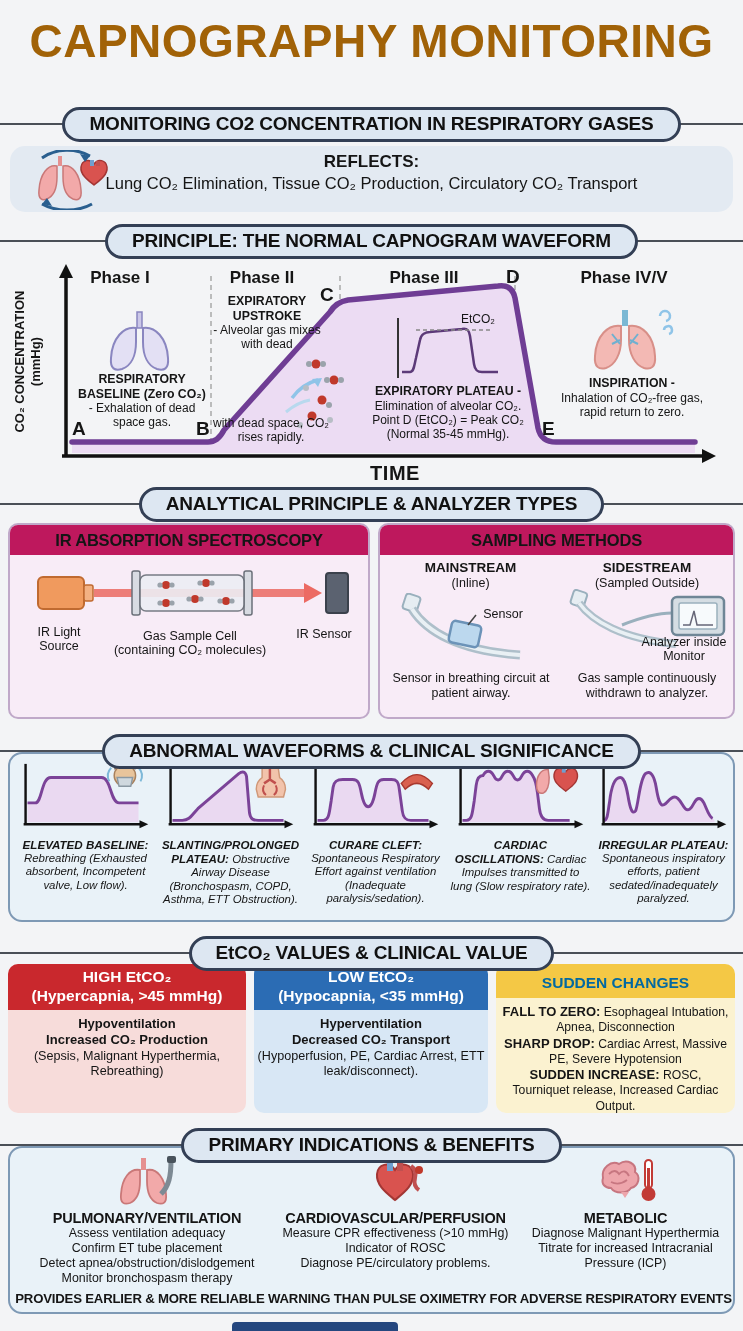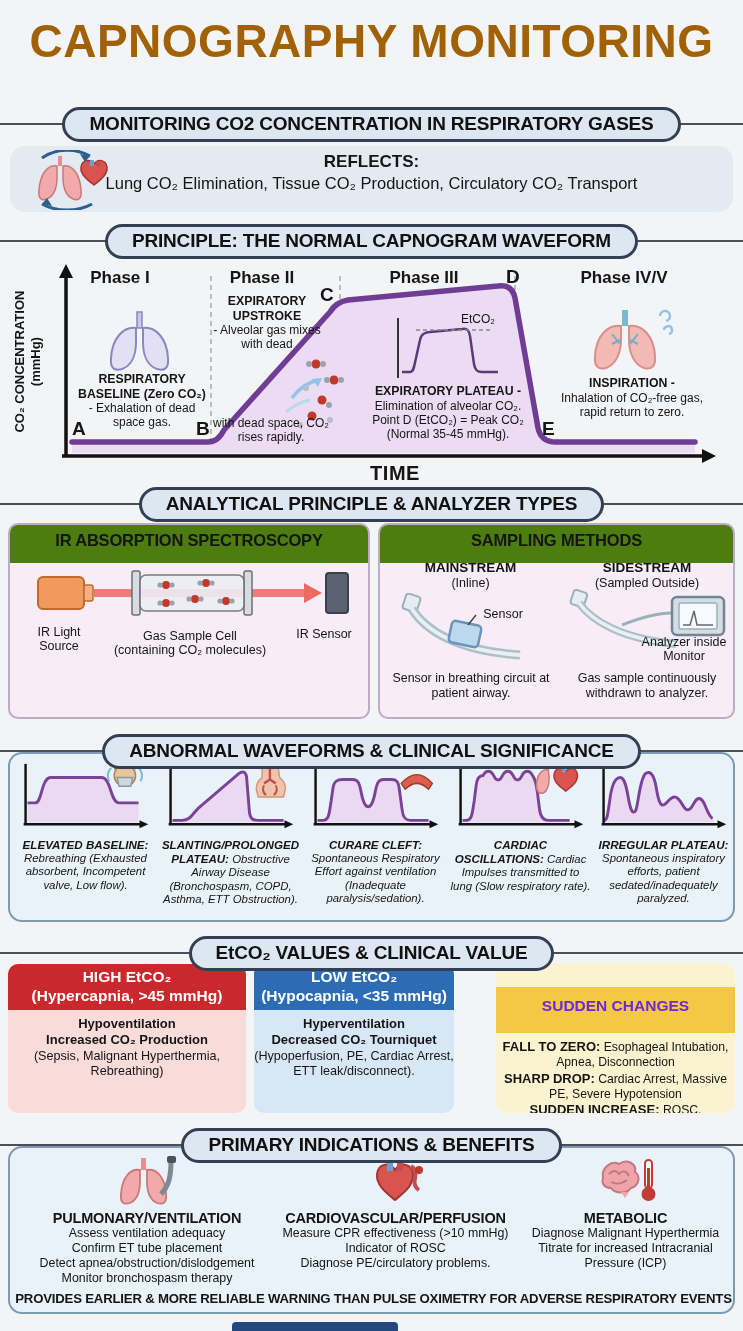--- a/index.html
+++ b/index.html
@@ -29,21 +29,21 @@
   .ylab{left:-72px;top:86px;width:200px;transform:rotate(-90deg);text-align:center;
     font-weight:bold;font-size:13px;line-height:1.2;}
   .phlabel{top:8px;font-weight:bold;font-size:17px;text-align:center;}
   .pt{font-weight:bold;font-size:19px;}
   .ph-txt{font-size:12px;line-height:1.18;text-align:center;}
   .ph-txt .t{font-weight:bold;font-size:12.3px;}
   .time-lab{font-weight:bold;font-size:20px;letter-spacing:.5px;text-align:center;}
 
   
   .anlbox{top:523px;height:196px;background:#f8ecf7;border:2px solid #c0a9c9;border-radius:10px;overflow:hidden;}
-  .anlbox .hdr{height:38px;background:#4d7c0f;text-align:center;font-weight:bold;font-size:16.5px;
+  .anlbox .hdr{height:30px;background:#be185d;text-align:center;font-weight:bold;font-size:16.5px;
     line-height:30px;letter-spacing:-.2px;}
   .lbl{font-size:12.5px;text-align:center;line-height:1.15;}
   .desc{font-size:12.4px;line-height:1.22;text-align:center;}
   .samp-title{font-weight:bold;font-size:13.5px;text-align:center;line-height:1.1;}
   .samp-sub{font-size:12.5px;text-align:center;}
 
   
   .abbox{top:752px;left:8px;width:727px;height:170px;background:#e9f2f8;border:2.5px solid #7e99b5;border-radius:14px;}
   .abcol{top:6px;width:141px;}
   .abtxt{font-size:11.4px;line-height:1.16;text-align:center;font-style:italic;}
@@ -358,34 +358,34 @@
       <div>HIGH EtCO₂</div>
         <div>(Hypercapnia, &gt;45 mmHg)</div>
     </div>
     <div class="valbody">
       <div class="bl">Hypoventilation</div>
       <div class="bl">Increased CO₂ Production</div>
       <div>(Sepsis, Malignant Hyperthermia, Rebreathing)</div>
     </div>
   </div>
 
-  <div class="abs valbox" style="left:254px;width:200px;background:#d8e7f5;">
+  <div class="abs valbox" style="left:254px;width:234px;background:#d8e7f5;">
     <div class="valhdr" style="background:#2b6cb4;height:46px;">
       <div>LOW EtCO₂</div>
         <div>(Hypocapnia, &lt;35 mmHg)</div>
     </div>
     <div class="valbody">
       <div class="bl">Hyperventilation</div>
-      <div class="bl">Decreased CO₂ Tourniquet</div>
+      <div class="bl">Decreased CO₂ Transport</div>
       <div>(Hypoperfusion, PE, Cardiac Arrest, ETT leak/disconnect).</div>
     </div>
   </div>
 
   <div class="abs valbox" style="left:496px;width:239px;background:#fbf2d0;">
-    <div class="valhdr" style="background:#f4c845;height:46px;color:#6d28d9;line-height:31px;margin-top:23px;">SUDDEN CHANGES</div>
+    <div class="valhdr" style="background:#f4c845;height:34px;color:#0369a1;line-height:31px;">SUDDEN CHANGES</div>
     <div class="valbody" style="font-size:12.2px;padding:6px 4px 0;">
       <div><span class="bl">FALL TO ZERO:</span> <span>Esophageal Intubation, Apnea, Disconnection</span></div>
       <div><span class="bl">SHARP DROP:</span> <span>Cardiac Arrest, Massive PE, Severe Hypotension</span></div>
       <div><span class="bl">SUDDEN INCREASE:</span> <span>ROSC, Tourniquet release, Increased Cardiac Output.</span></div>
     </div>
   </div>
 
   <div class="abs pillwrap" style="top:1128px;z-index:3;">
     <div class="pillrow abs" style="top:0;">
         <div class="rule"></div>

